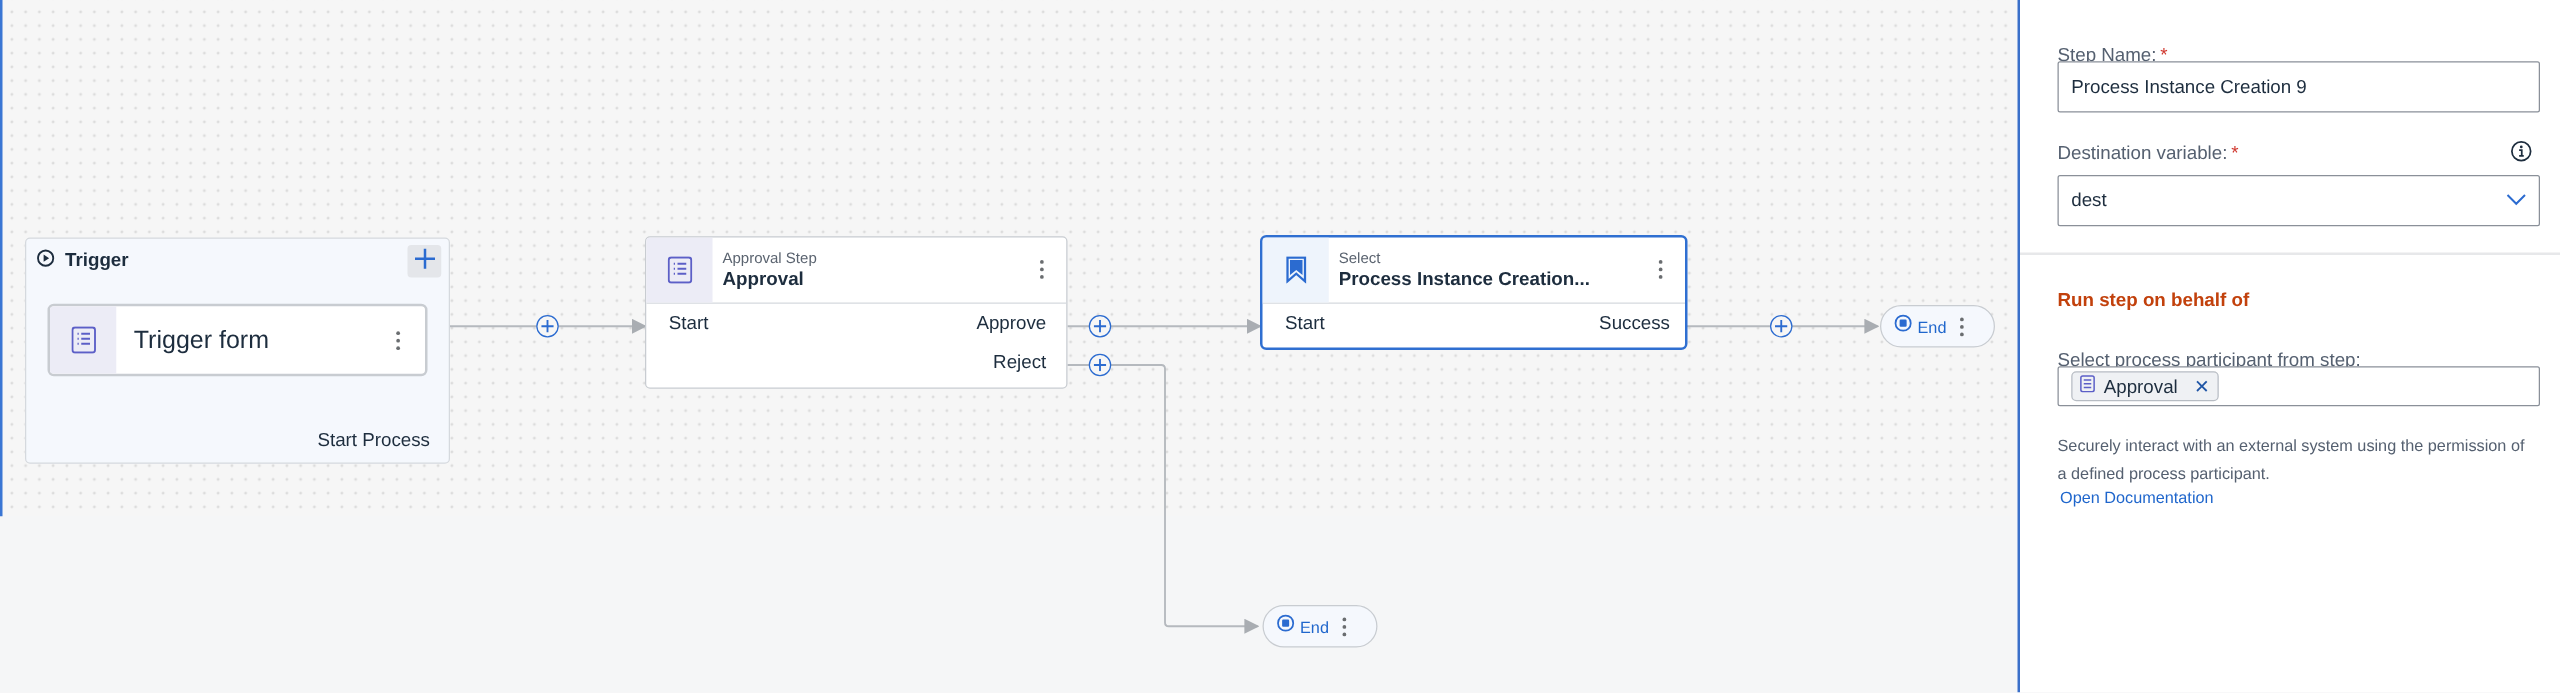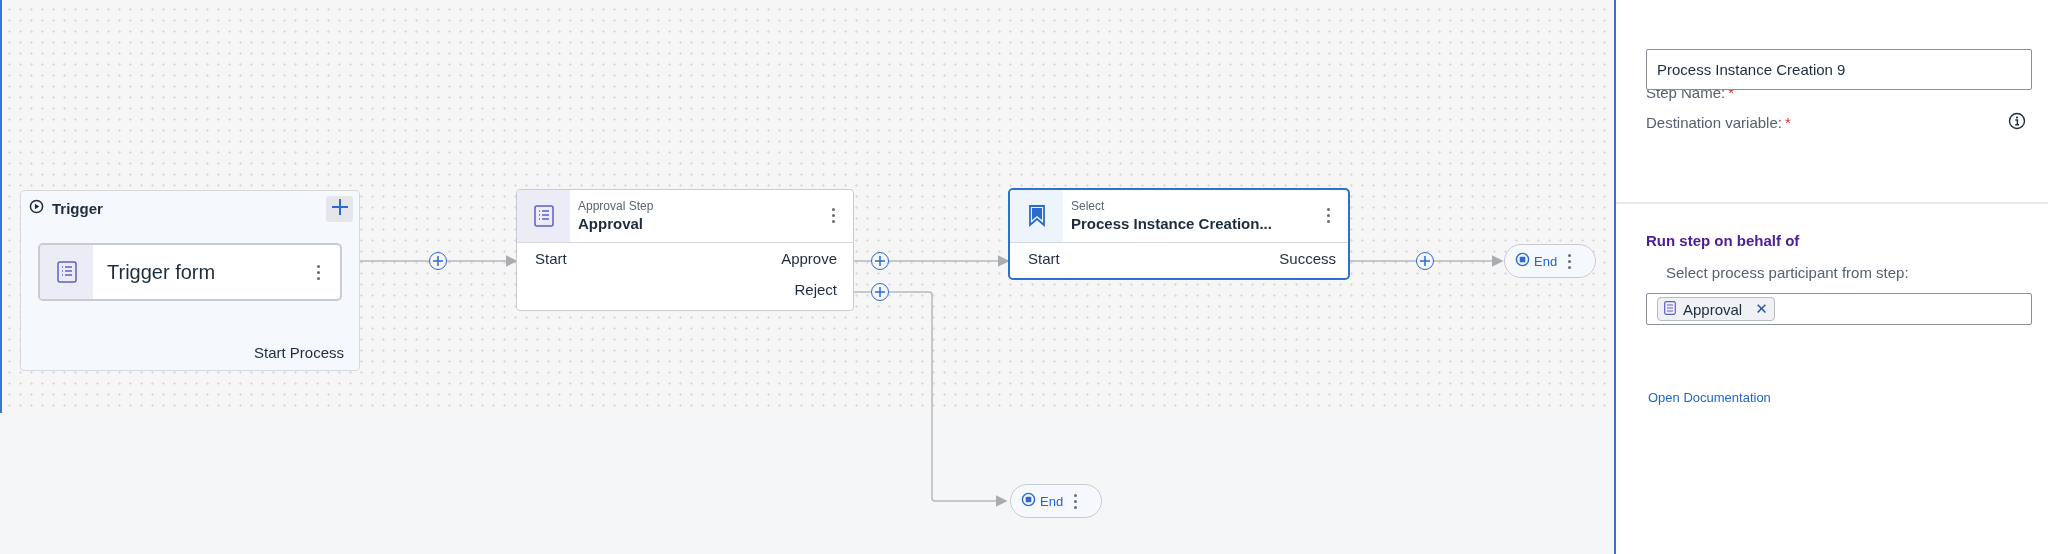--- a/index.html
+++ b/index.html
@@ -73,21 +73,21 @@
     }
 
     
     .field-label { position: absolute; left: 30px; font-size: 15px; color: #556070; }
     .req { color: #d0382f; margin-left: 3px; }
     .input {
       position: absolute; left: 30px; width: 386px; height: 41px; border: 1px solid #8a9099; border-radius: 2px;
       font-size: 15px; color: #1d2d3e; padding: 0 10px; display: flex; align-items: center; background: #fff;
     }
     .divider { position: absolute; left: 0; top: 202px; width: 434px; height: 2px; background: #e7e8ea; }
-    .section-title { position: absolute; left: 30px; top: 232px; font-size: 15px; font-weight: bold; color: #4c1d95; }
+    .section-title { position: absolute; left: 30px; top: 232px; font-size: 15px; font-weight: bold; color: #c2410c; }
     .token {
       display: inline-flex; align-items: center; gap: 7px; height: 24px; border: 1px solid #b7bcc3; border-radius: 4px;
       background: #eff1f4; padding: 0 6px; font-size: 15px; color: #1d2d3e; margin-left: -6px;
     }
     .token-x { color: #1f55a6; font-weight: bold; font-size: 15px; cursor: pointer; margin-left: 6px; }
     .help { position: absolute; left: 30px; top: 346px; width: 380px; font-size: 13px; line-height: 22px; color: #556070; }
     .doc-link { position: absolute; left: 32px; top: 390px; font-size: 13px; color: #1f66cc; cursor: pointer; }
     .info-icon { position: absolute; left: 392px; top: 112px; cursor: pointer; }
   </style>
 </head>
@@ -240,47 +240,56 @@
     <span class="end-label">End</span>
     <div class="kebab">
         <i></i>
         <i></i>
         <i></i>
       </div>
   </div>
 </div>
 
 <div class="panel">
-  <div class="field-label" style="top:36px;margin-top:48px;">
+  <div class="field-label" style="top:36px;">
     <span>Step Name:</span><span class="req">*</span>
   </div>
   <div class="input" style="top:49px;">Process Instance Creation 9</div>
 
   <div class="field-label" style="top:114px;">
     <span>Destination variable:</span><span class="req">*</span>
   </div>
   <span class="info-icon">
     <svg width="18" height="18" viewBox="0 0 18 18">
         <circle cx="9" cy="9" r="7.5" fill="none" stroke="#1d2d3e" stroke-width="1.4"></circle>
         <circle cx="9" cy="5.5" r="1.1" fill="#1d2d3e"></circle>
         <path d="M7.3 8 H9.4 V12.5 M7.3 12.7 H11" stroke="#1d2d3e" stroke-width="1.4" fill="none"></path>
       </svg>
   </span>
+  <div class="input" style="top:140px; justify-content:space-between;">
+    <span>dest</span>
+    <span>
+      <svg width="16" height="10" viewBox="0 0 16 10">
+          <path d="M1 1 L8 8 L15 1" fill="none" stroke="#2b6bd0" stroke-width="1.6"></path>
+        </svg>
+    </span>
+  </div>
 
   <div class="divider"></div>
 
   <div class="section-title">Run step on behalf of</div>
-  <div class="field-label" style="top:264px;margin-left:20px;">Select process participant from step:</div>
+  <div class="field-label" style="top:280px;">Select process participant from step:</div>
   <div class="input" style="top:293px; height:32px; padding-left:16px;">
     <span class="token">
       <span>
         <svg width="12" height="14" viewBox="0 0 12 14">
             <rect x="0.7" y="0.7" width="10.6" height="12.6" rx="1.5" fill="none" stroke="#5c5fc7" stroke-width="1.2"></rect>
             <path d="M3 4h6M3 7h6M3 10h6" stroke="#5c5fc7" stroke-width="1.1"></path>
           </svg>
       </span>
       <span>Approval</span>
       <span class="token-x">✕</span>
     </span>
   </div>
 
+  <div class="help">Securely interact with an external system using the permission of a defined process participant.</div>
   <div class="doc-link">Open Documentation</div>
 </div>
 
 </body></html>

